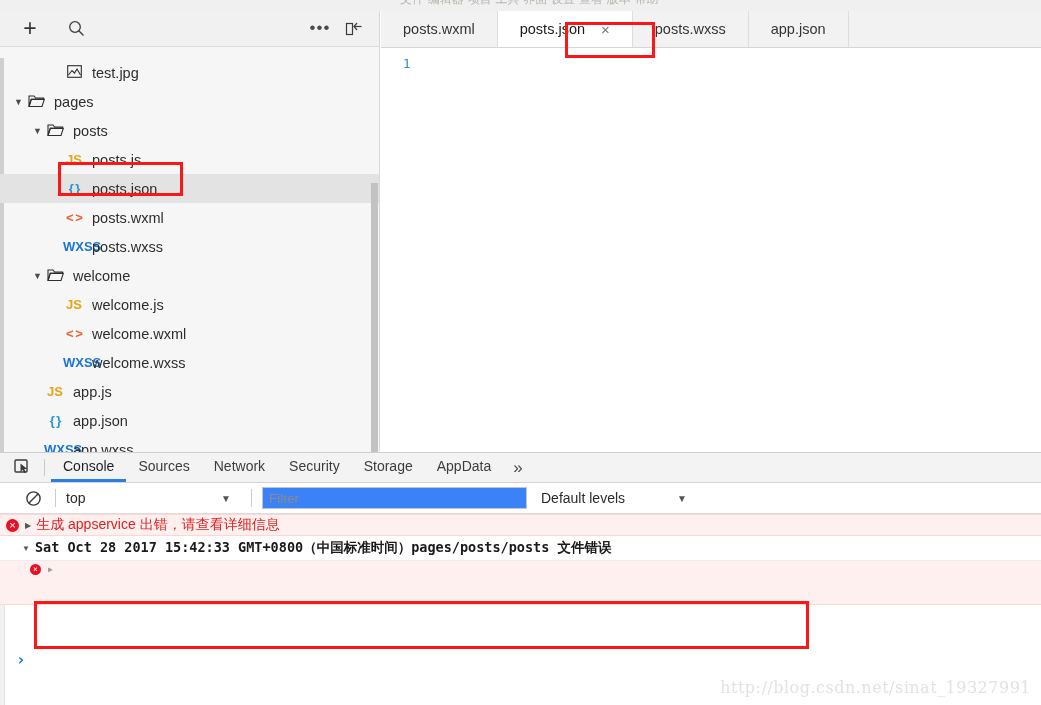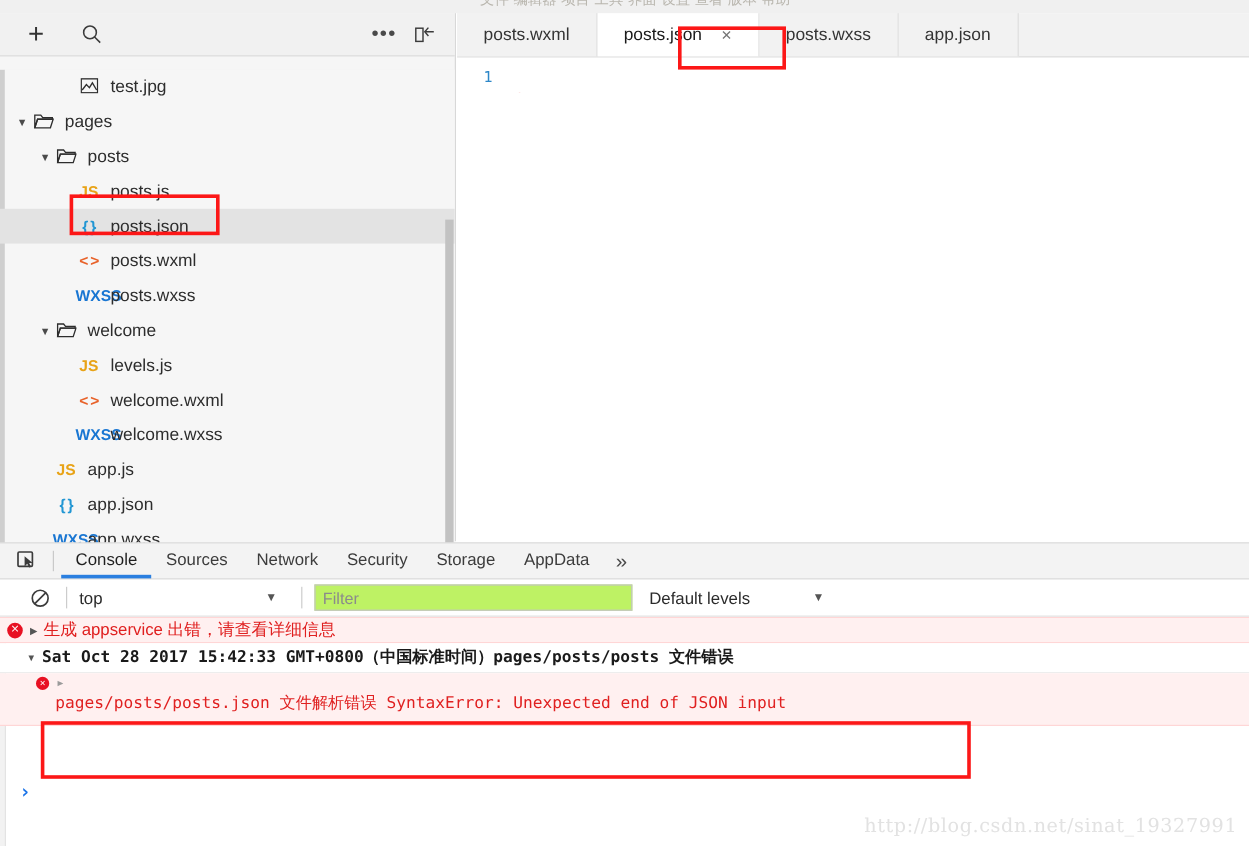--- a/index.html
+++ b/index.html
@@ -275,21 +275,21 @@
   .fb-context {
     display: flex; align-items: center;
     width: 175px;
     font-size: 14px; color: #2b2b2b;
     cursor: pointer;
   }
   .fb-context .caret { margin-left: auto; margin-right: 10px; font-size: 10px; color:#555; }
   .fb-filter {
     width: 265px; height: 22px;
     border: 1px solid #c4c4c4;
-    background: #bef264;
+    background: #3b82f6;
     font-size: 13.5px;
     color: #3a3a3a;
     padding: 0 6px;
     font-family: "Liberation Sans", sans-serif;
     outline: none;
   }
   .fb-filter::placeholder { color: #8b8b8b; }
   .fb-levels {
     margin-left: 14px;
     font-size: 14px;
@@ -473,21 +473,21 @@
             <span class="twisty">▼</span>
             <span class="ficon"><svg class="folder-svg" width="17" height="14" viewBox="0 0 17 14">
                 <path d="M1,12.5 L1,2 L6,2 L7.6,4 L15.6,4 L15.6,5.4 L3.3,5.4 L1,12.5 Z" fill="none" stroke="#2d2d2d" stroke-width="1.1"></path>
                 <path d="M1,12.5 L3.3,5.4 L16.3,5.4 L14,12.5 Z" fill="none" stroke="#2d2d2d" stroke-width="1.1"></path>
               </svg></span>
             <span class="flabel">welcome</span>
           </div>
           <div class="row ind2">
             <span class="twisty"></span>
             <span class="ficon icon-js">JS</span>
-            <span class="flabel">levels.js</span>
+            <span class="flabel">welcome.js</span>
           </div>
           <div class="row ind2">
             <span class="twisty"></span>
             <span class="ficon icon-wxml">&lt; &gt;</span>
             <span class="flabel">welcome.wxml</span>
           </div>
           <div class="row ind2">
             <span class="twisty"></span>
             <span class="ficon icon-wxss">WXSS</span>
             <span class="flabel">welcome.wxss</span>
@@ -604,21 +604,21 @@
       <div id="console-msgs">
           <div class="msg msg-error">
             <span class="err-dot">×</span>
             <span class="tri">▶</span>
             <span class="msg-text">生成 appservice 出错，请查看详细信息</span>
           </div>
           <div class="msg msg-sub" style="padding-left: 22px; min-height: 25px;">
             <span class="tri">▼</span>
             <span class="msg-text">Sat Oct 28 2017 15:42:33 GMT+0800（中国标准时间）pages/posts/posts 文件错误</span>
           </div>
-          <div class="msg-detail"><span class="dot2">×</span><span class="tri2">▶</span><span>pages/posts/posts.json 文件解析错误  SyntaxError: Unexpected end of JSON input</span></div>
+          <div class="msg-detail"><span class="dot2">×</span><span class="tri2">▶</span></div>
         </div>
       <div class="prompt" style="top:136px;">›</div>
     </div>
 
     <div class="annot" style="left:34px; top:148px; width:775px; height:48px;"></div>
 
     <div class="watermark">http://blog.csdn.net/sinat_19327991</div>
   </div>
 
 </div>

